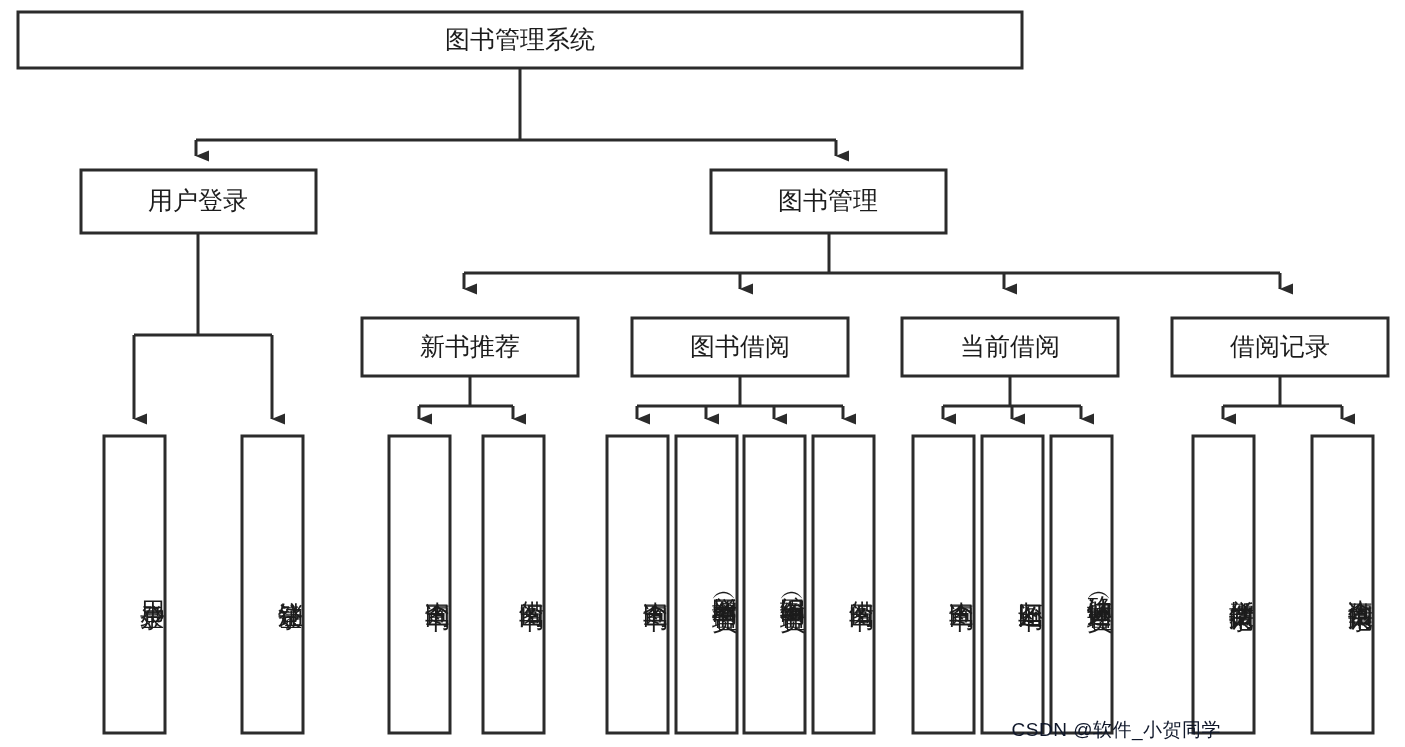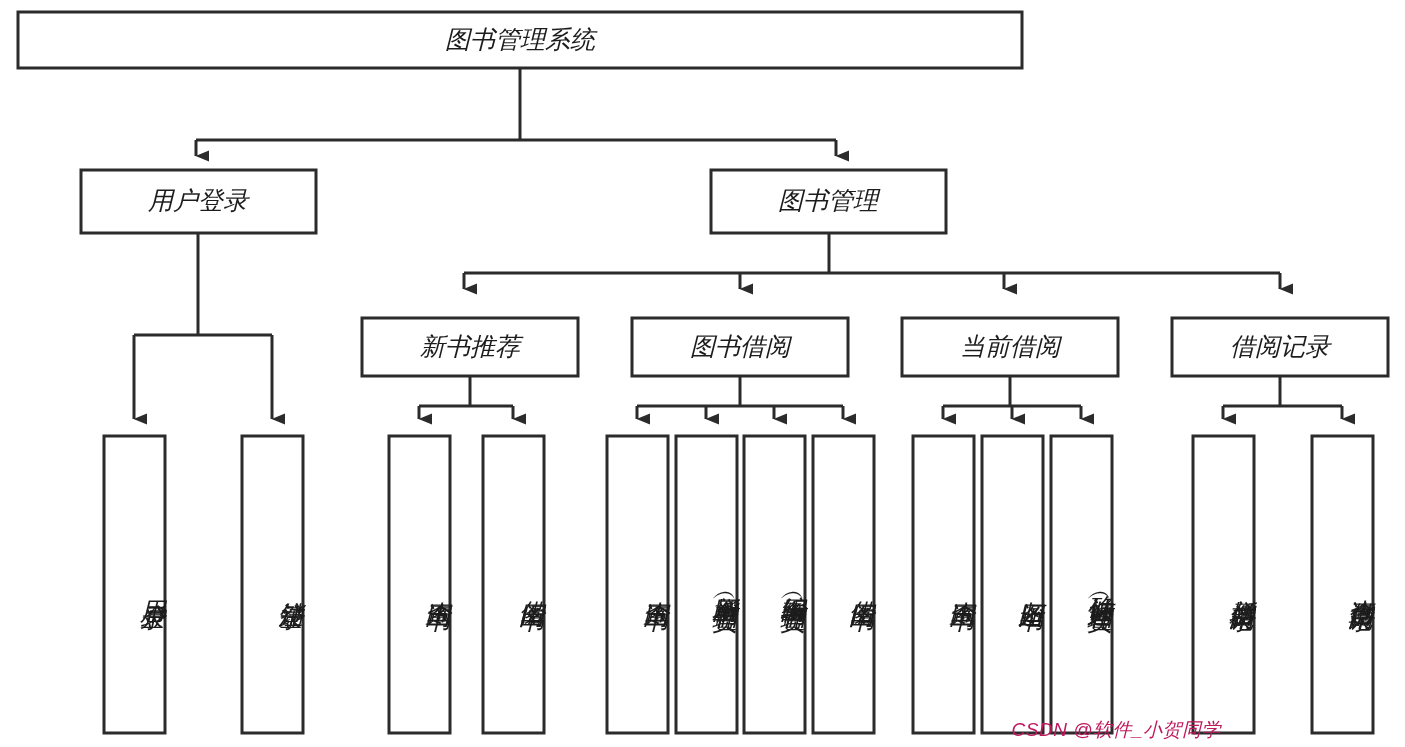--- a/index.html
+++ b/index.html
@@ -11,21 +11,20 @@
     width: 1405px;
     height: 747px;
     overflow: hidden;
     font-family: "Liberation Sans", "DejaVu Sans", sans-serif;
   }
   #diagram-root {
     position: relative;
     width: 1229px;
     height: 747px;
     background: #ffffff;
-    font-style: italic;
   }
   svg.diagram {
     display: block;
     width: 1405px;
     height: 747px;
   }
   .node-box {
     fill: #ffffff;
     stroke: #2b2b2b;
     stroke-width: 3;
@@ -45,21 +44,21 @@
   .arrow-head {
     fill: #2b2b2b;
     stroke: none;
   }
   .watermark {
     position: absolute;
     right: 8px;
     bottom: 4px;
     font-family: "Liberation Sans", "DejaVu Sans", sans-serif;
     font-size: 19px;
-    color: #be185d;
+    color: #0f172a;
     white-space: nowrap;
     letter-spacing: 0.5px;
     pointer-events: none;
   }
   
   .vlabel {
     position: absolute;
     writing-mode: vertical-rl;
     text-orientation: upright;
     font-family: "Liberation Sans", "DejaVu Sans", sans-serif;

